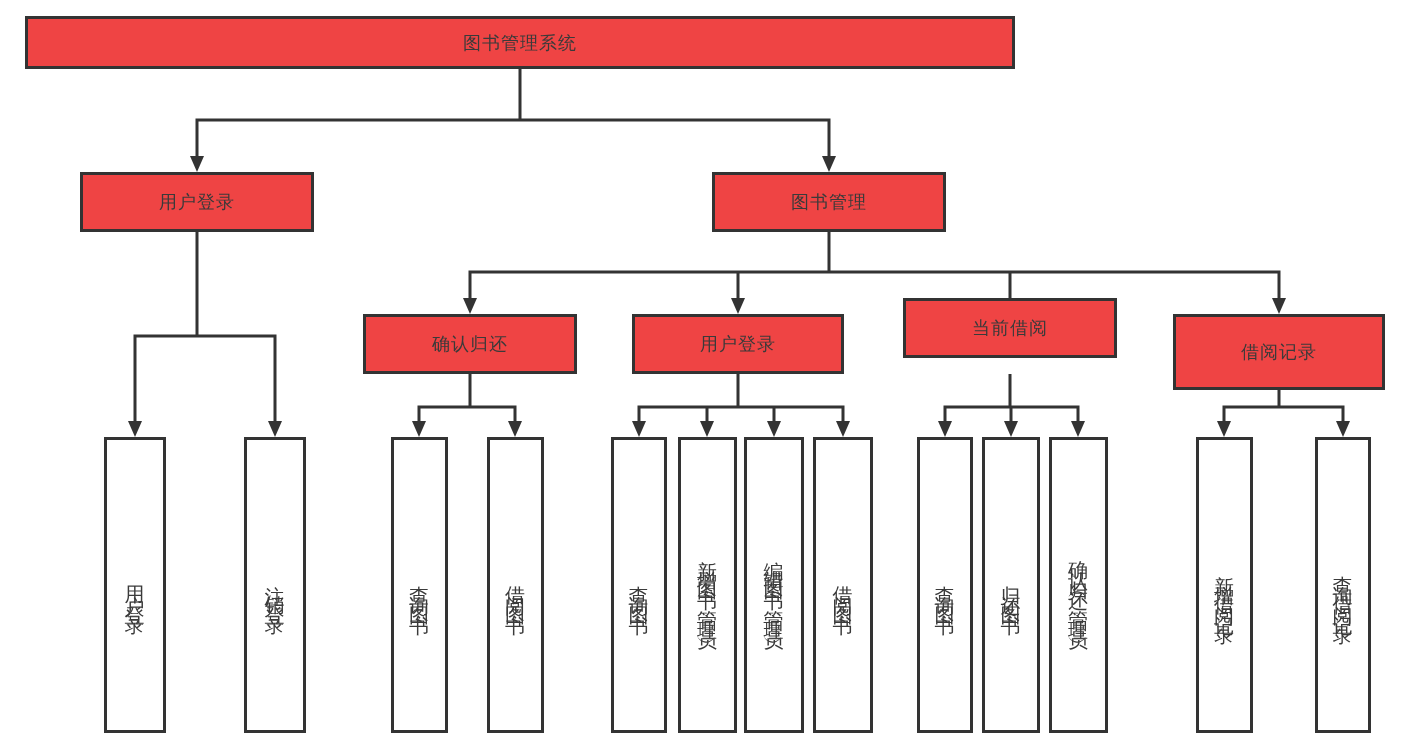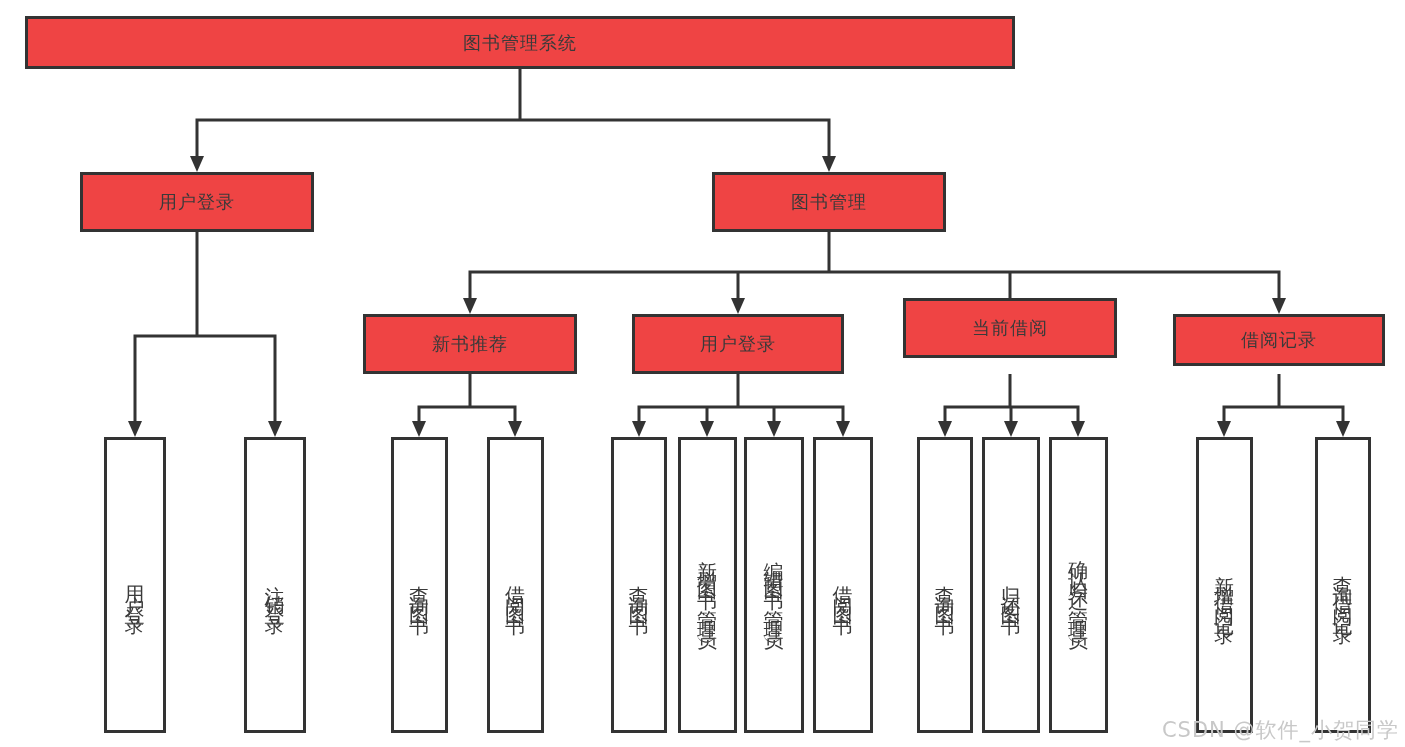--- a/index.html
+++ b/index.html
@@ -90,29 +90,29 @@
   </div>
 
   <div class="hbox" style="left:80px; top:172px; width:234px; height:60px;">
     <span>用户登录</span>
   </div>
   <div class="hbox" style="left:712px; top:172px; width:234px; height:60px;">
     <span>图书管理</span>
   </div>
 
   <div class="hbox" style="left:363px; top:314px; width:214px; height:60px;">
-    <span>新书推荐</span>
+    <span>确认归还</span>
   </div>
   <div class="hbox" style="left:632px; top:314px; width:212px; height:60px;">
     <span>用户登录</span>
   </div>
   <div class="hbox" style="left:903px; top:298px; width:214px; height:60px;">
     <span>当前借阅</span>
   </div>
-  <div class="hbox" style="left:1173px; top:314px; width:212px; height:52px;">
+  <div class="hbox" style="left:1173px; top:314px; width:212px; height:76px;">
     <span>借阅记录</span>
   </div>
 
   <div class="vbox" style="left:104px; width:62px;">
     <span class="vtext">用户登录</span>
   </div>
   <div class="vbox" style="left:244px; width:62px;">
     <span class="vtext">注销登录</span>
   </div>
 
@@ -146,14 +146,13 @@
     <span class="vtext">确认归还（管理员）</span>
   </div>
 
   <div class="vbox" style="left:1196px; width:57px;">
     <span class="vtext">新增借阅记录</span>
   </div>
   <div class="vbox" style="left:1315px; width:56px;">
     <span class="vtext">查询借阅记录</span>
   </div>
 
-  <div class="watermark">CSDN @软件_小贺同学</div>
 </div>
 
 </body></html>

